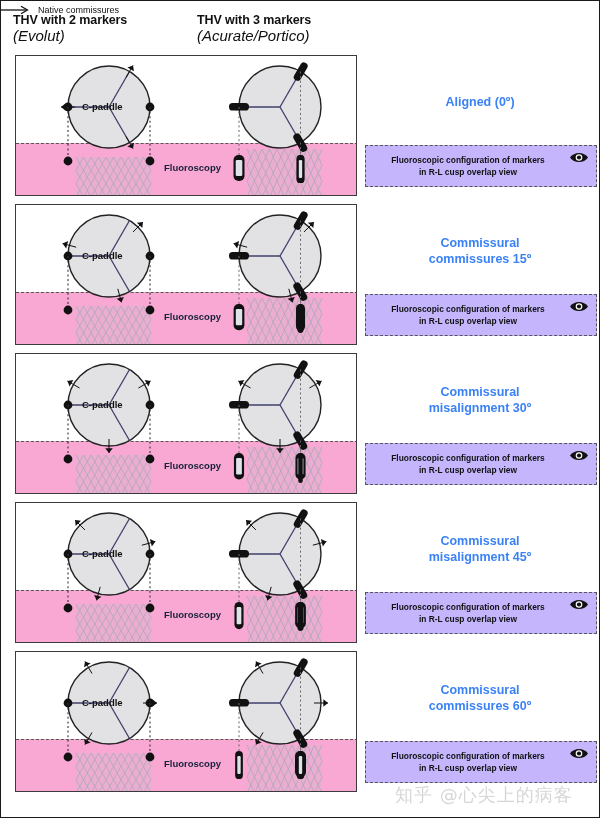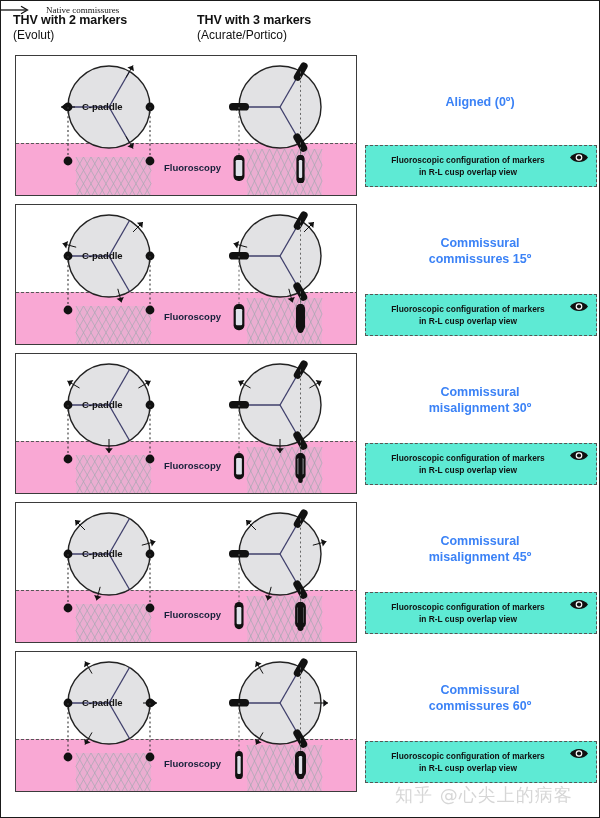--- a/index.html
+++ b/index.html
@@ -16,25 +16,25 @@
     position:absolute; left:0; top:0;
     width:600px; height:818px;
     border:1.5px solid #1a1a1a;
     background:#fff;
   }
 
   
   #header { position:absolute; left:0; top:0; width:600px; height:50px; }
   .hdr-col { position:absolute; }
   .hdr-main { font-size:12.5px; font-weight:bold; letter-spacing:-0.1px; line-height:15px; }
-  .hdr-sub  { font-size:12px; font-weight:normal; line-height:15px; }
+  .hdr-sub  { font-size:15px; font-weight:normal; line-height:15px;font-style:italic; }
   #hdr-left  { left:12px;  top:12px; width:175px; }
   #hdr-mid   { left:196px; top:12px; width:175px; }
   #hdr-legend{ left:410px; top:16px; width:185px; text-align:left;
-               display:flex; align-items:center; gap:15px;font-family:Liberation Serif, serif; }
+               display:flex; align-items:center; gap:7px; }
   #hdr-legend .legend-text { font-size:9px; font-weight:normal; }
 
   
   .row { position:absolute; left:0; width:600px; height:148px; }
   .panel {
     position:absolute; left:14px; top:3px;
     width:342px; height:141px;
     border:1.2px solid #3b3b3b;
     background:#fff;
     overflow:hidden;
@@ -56,21 +56,21 @@
   }
 
   
   .rowtitle {
     position:absolute; left:366px; width:226px;
     text-align:center; font-size:12.5px; font-weight:bold;
     line-height:16px; color:#3b82f6;
   }
   .notebox {
     position:absolute; left:364px; width:232px; height:42px;
-    border:1px dashed #555; background:#5eead4;
+    border:1px dashed #555; background:#c4b5fd;
   }
   .notebox .note-text {
     position:absolute; left:6px; top:8px; width:192px;
     text-align:center; font-size:8.4px; font-weight:bold; line-height:12px;
     color:#111;
   }
   .eye-wrap { position:absolute; right:7px; top:4px; }
 
   
   #watermark {

